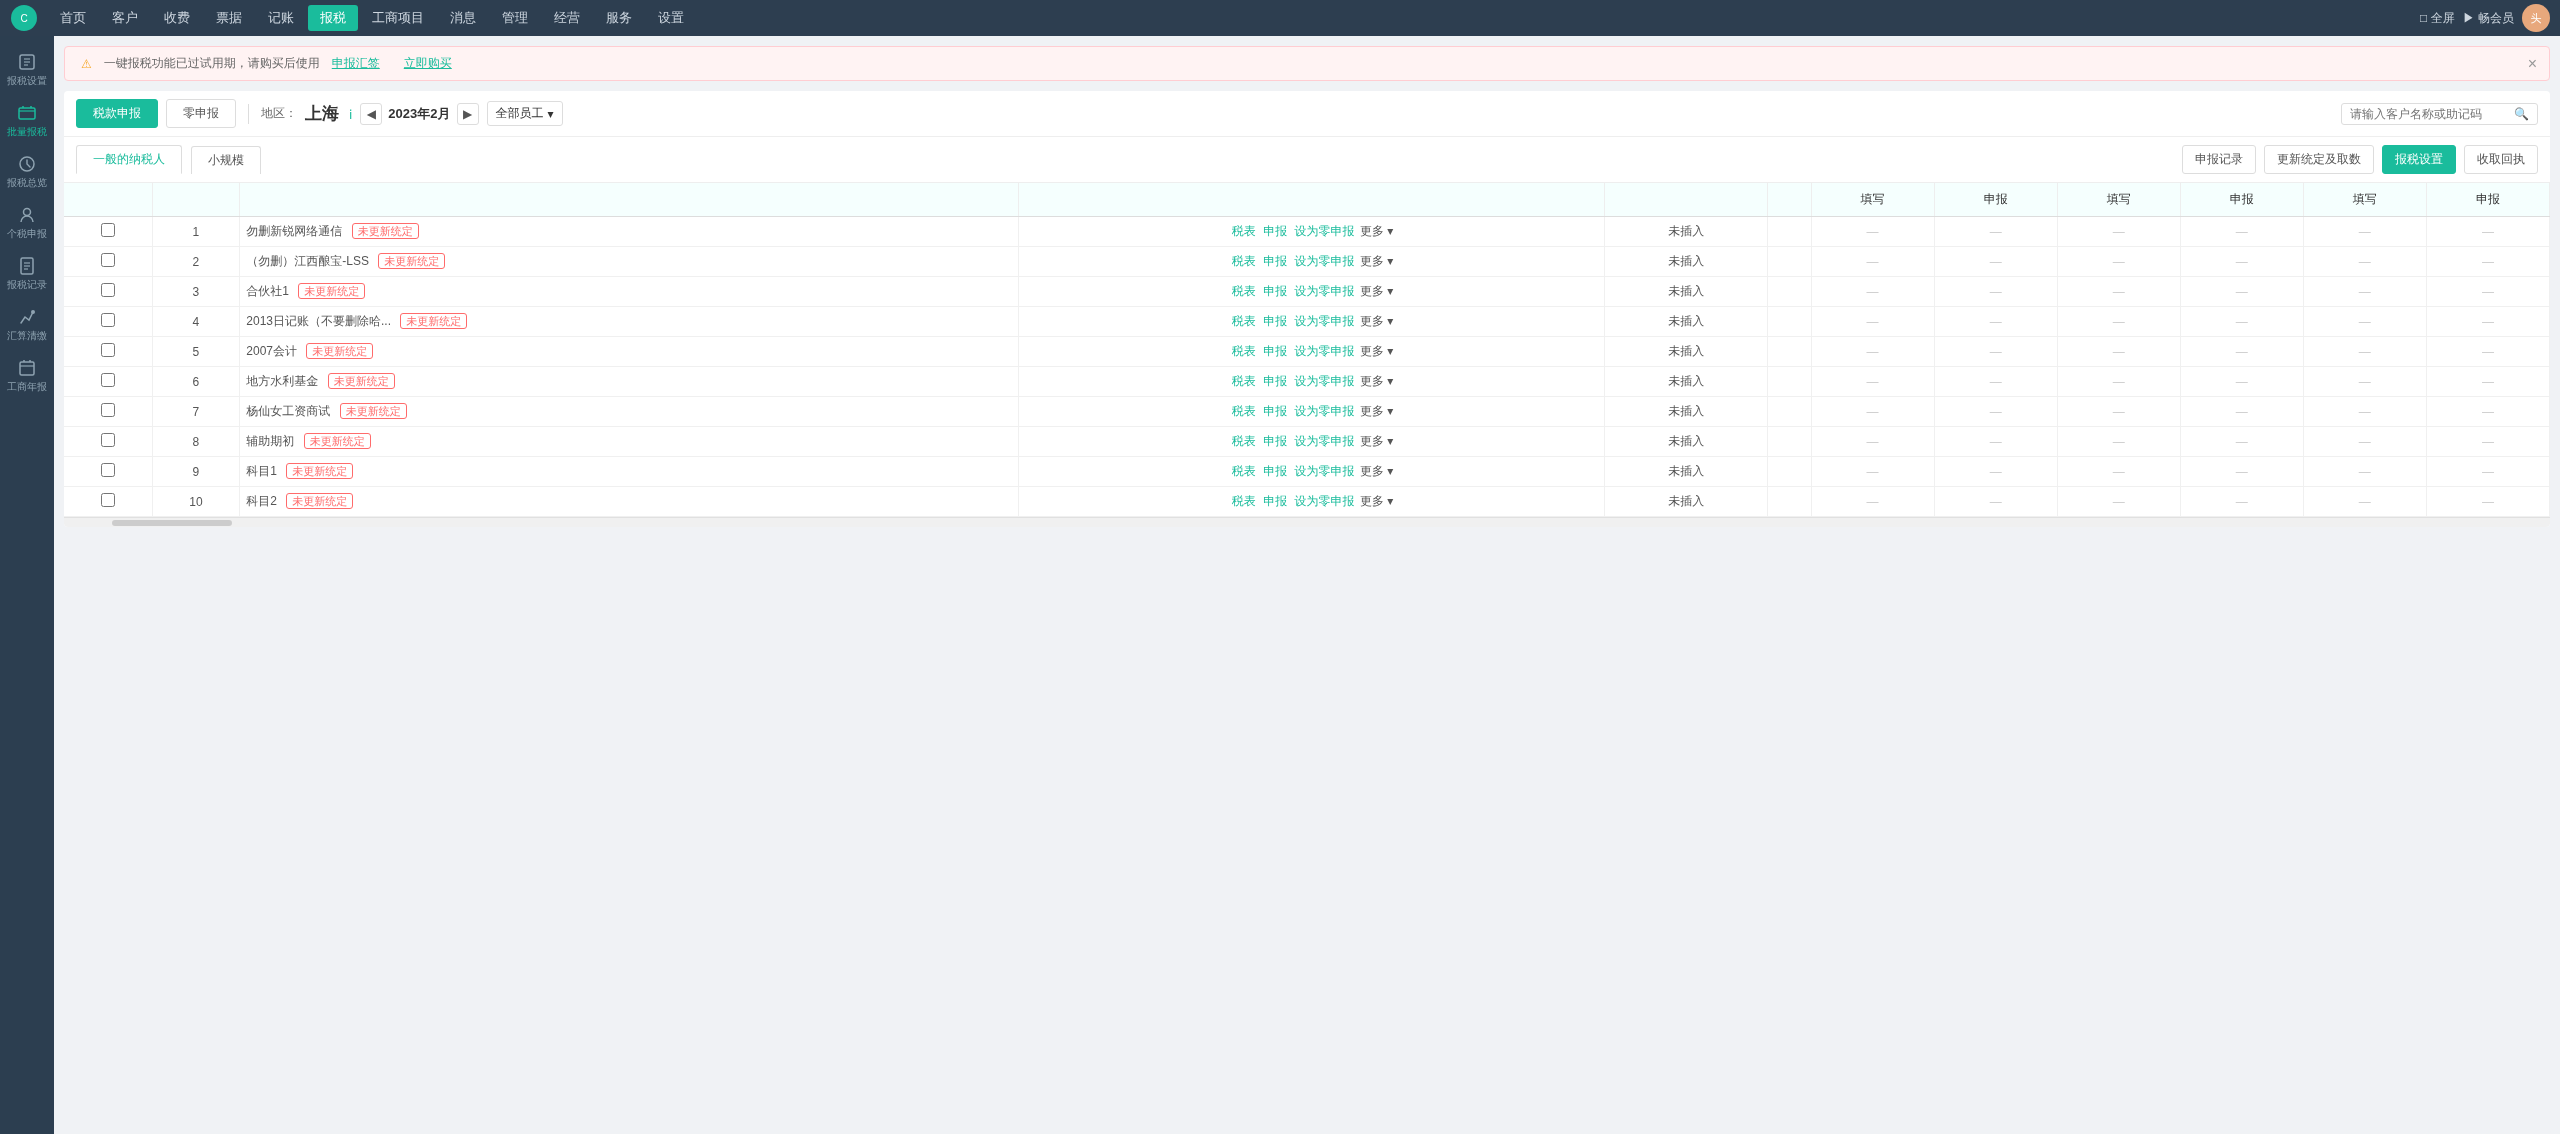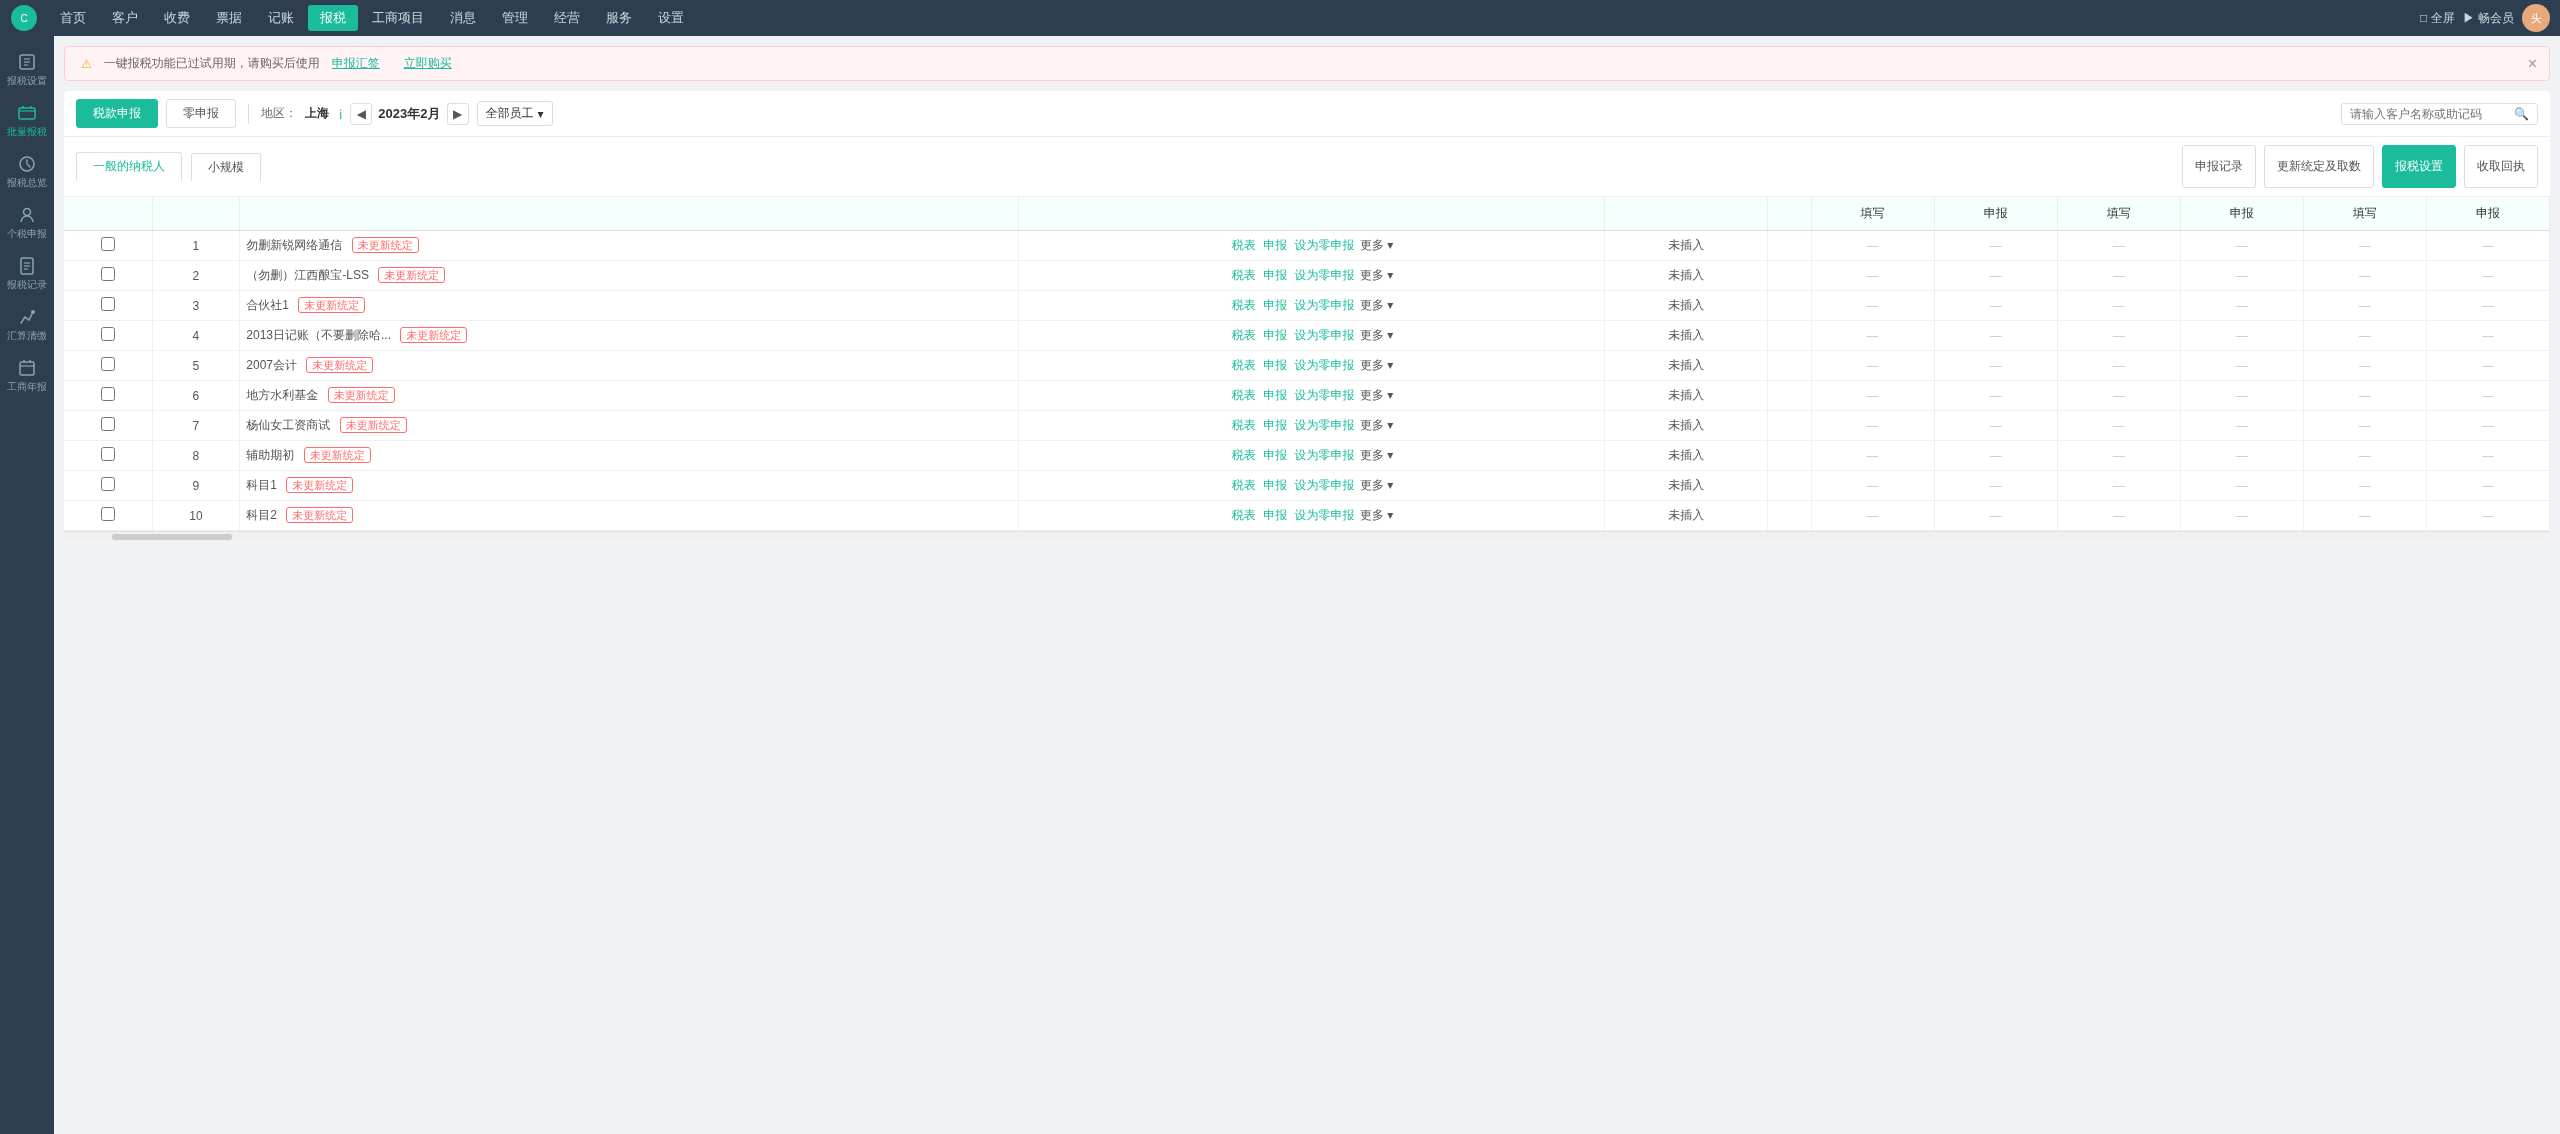--- a/index.html
+++ b/index.html
@@ -36,36 +36,36 @@
 
     
     .card { background: #fff; border-radius: 4px; overflow: hidden; }
 
     
     .toolbar { display: flex; align-items: center; padding: 8px 12px; gap: 8px; border-bottom: 1px solid #eee; flex-wrap: wrap; }
     .tab-btn { padding: 5px 16px; border-radius: 3px; border: 1px solid #ddd; background: #fff; cursor: pointer; font-size: 12px; color: #555; }
     .tab-btn.active { background: #1abc9c; color: #fff; border-color: #1abc9c; }
     .divider-v { width: 1px; height: 20px; background: #ddd; margin: 0 4px; }
     .location-label { color: #666; font-size: 12px; }
-    .location-value { color: #333; font-weight: bold; font-size: 12px; }
+    .location-value { color: #333; font-weight: bold; font-size: 17px; }
     .info-icon { color: #1abc9c; cursor: pointer; font-size: 13px; margin-left: 2px; }
     .date-nav { display: flex; align-items: center; gap: 6px; }
     .date-arrow { width: 22px; height: 22px; border: 1px solid #ddd; border-radius: 3px; background: #fff; cursor: pointer; display: flex; align-items: center; justify-content: center; color: #555; font-size: 12px; }
     .date-text { font-size: 13px; color: #333; font-weight: bold; }
     .staff-select { border: 1px solid #ddd; border-radius: 3px; padding: 3px 8px; font-size: 12px; color: #333; background: #fff; cursor: pointer; display: flex; align-items: center; gap: 4px; }
     .search-box { display: flex; align-items: center; border: 1px solid #ddd; border-radius: 3px; padding: 3px 8px; gap: 4px; margin-left: auto; }
     .search-box input { border: none; outline: none; font-size: 12px; color: #333; width: 160px; }
     .search-icon { color: #aaa; cursor: pointer; }
 
     
     .sub-toolbar { display: flex; align-items: center; padding: 8px 12px; border-bottom: 1px solid #eee; gap: 9px; }
     .type-tab { padding: 5px 16px; border-radius: 3px 3px 0 0; border: 1px solid #ddd; background: #fff; cursor: pointer; font-size: 12px; color: #555; border-bottom: none; }
     .type-tab.active { background: #fff; color: #1abc9c; border-bottom: 1px solid #fff; }
     .action-btns { margin-left: auto; display: flex; gap: 8px; }
-    .btn { padding: 12px 12px; border-radius: 3px; border: 1px solid #ddd; background: #fff; cursor: pointer; font-size: 12px; color: #555; white-space: nowrap; text-align: center; }
+    .btn { padding: 5px 12px; border-radius: 3px; border: 1px solid #ddd; background: #fff; cursor: pointer; font-size: 12px; color: #555; white-space: nowrap; text-align: center; }
     .btn.primary { background: #1abc9c; color: #fff; border-color: #1abc9c; }
     .btn.secondary { background: #fff; color: #555; }
 
     
     .table-wrap { overflow: auto; }
     table { width: 100%; border-collapse: collapse; font-size: 12px; }
     thead tr { background: #e8f8f5; }
     th { padding: 8px 6px; text-align: center; color: #333; font-weight: 500; border-bottom: 1px solid #ddd; border-right: 1px solid #eee; white-space: nowrap; }
     th.left { text-align: left; }
     td { padding: 6px 6px; border-bottom: 1px solid #f0f0f0; border-right: 1px solid #f0f0f0; text-align: center; color: #555; white-space: nowrap; }

